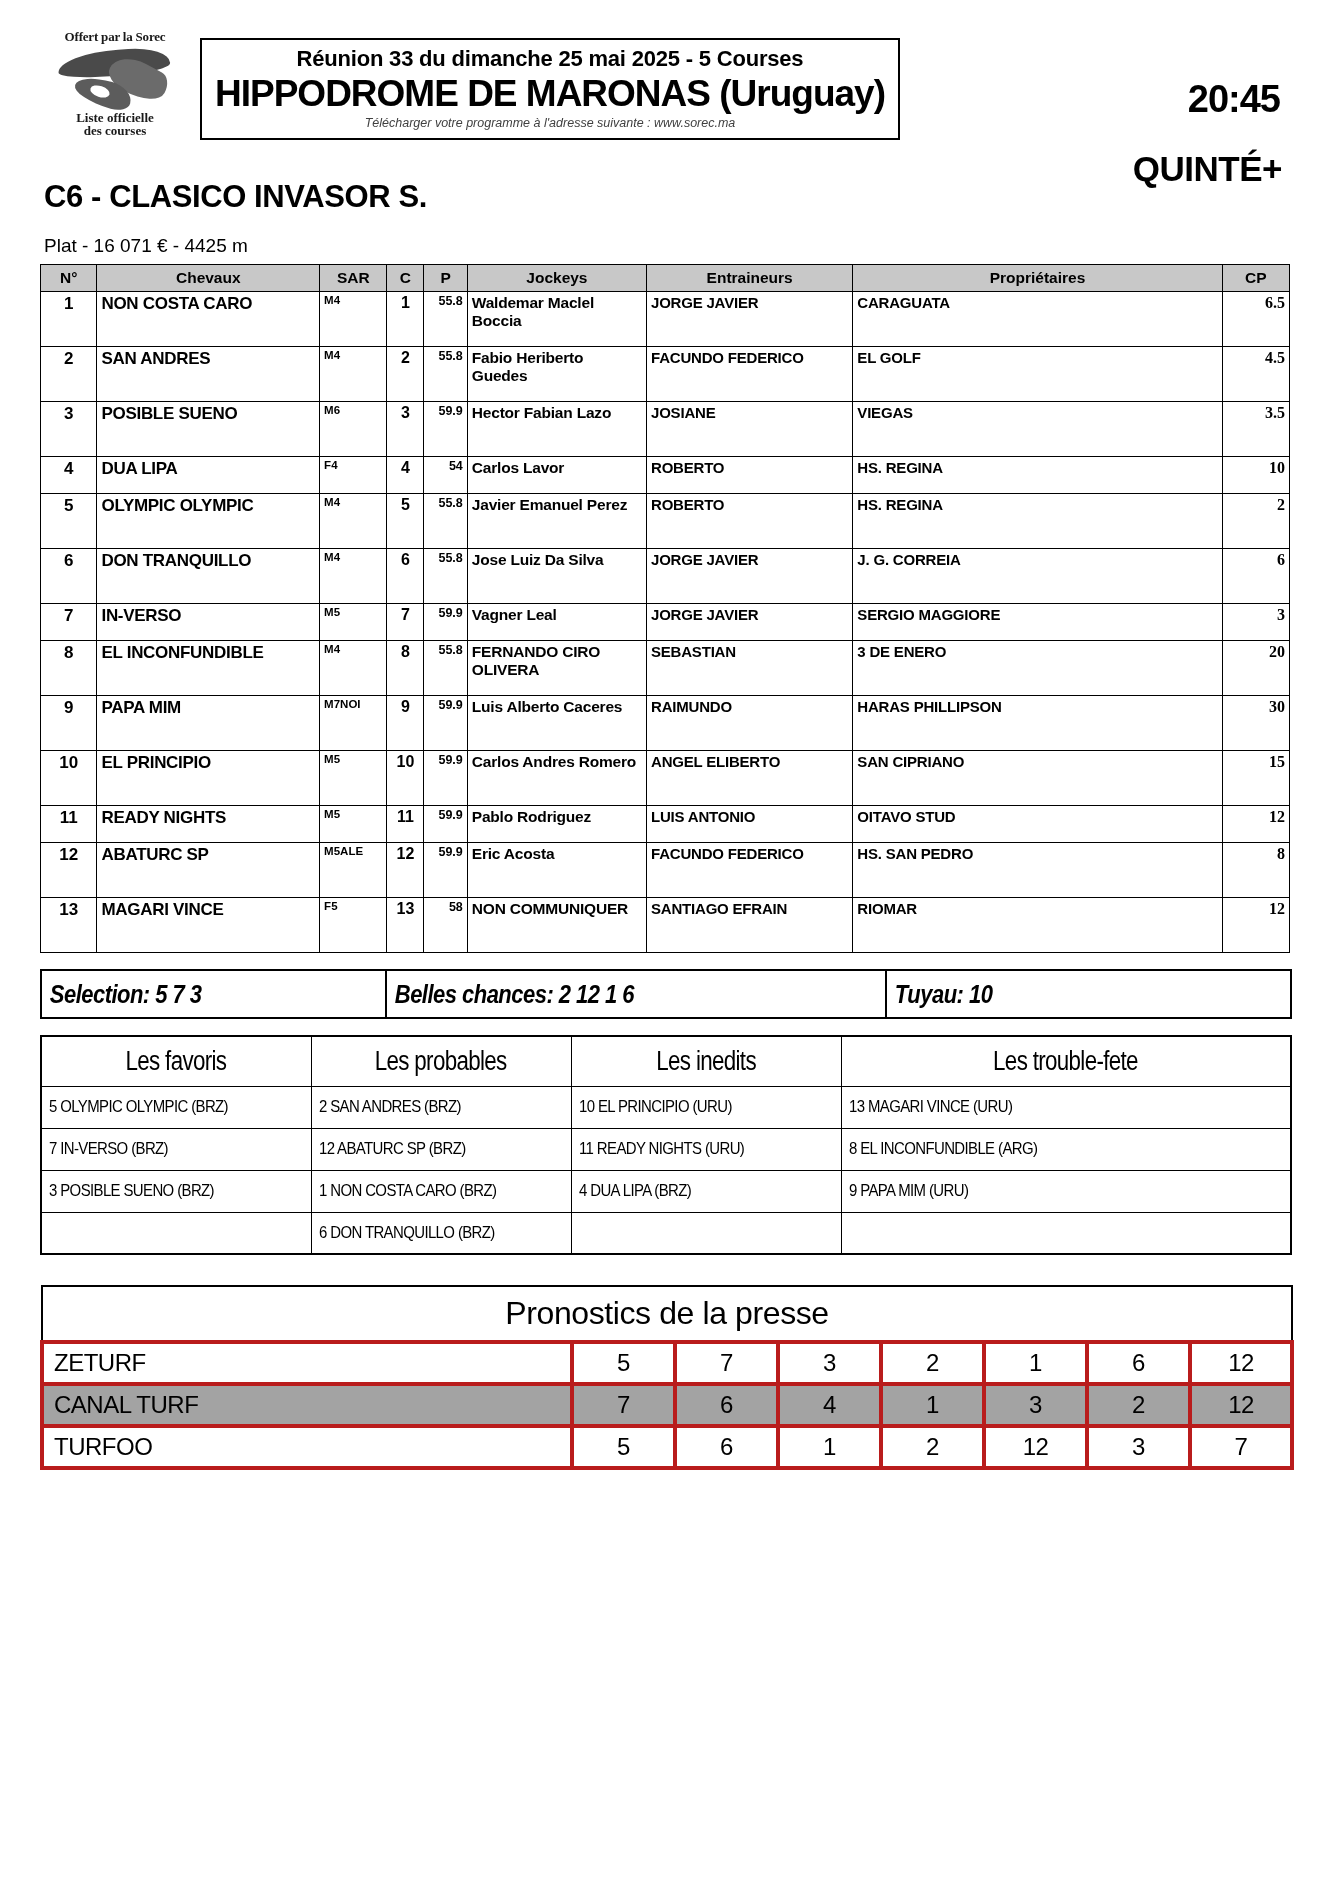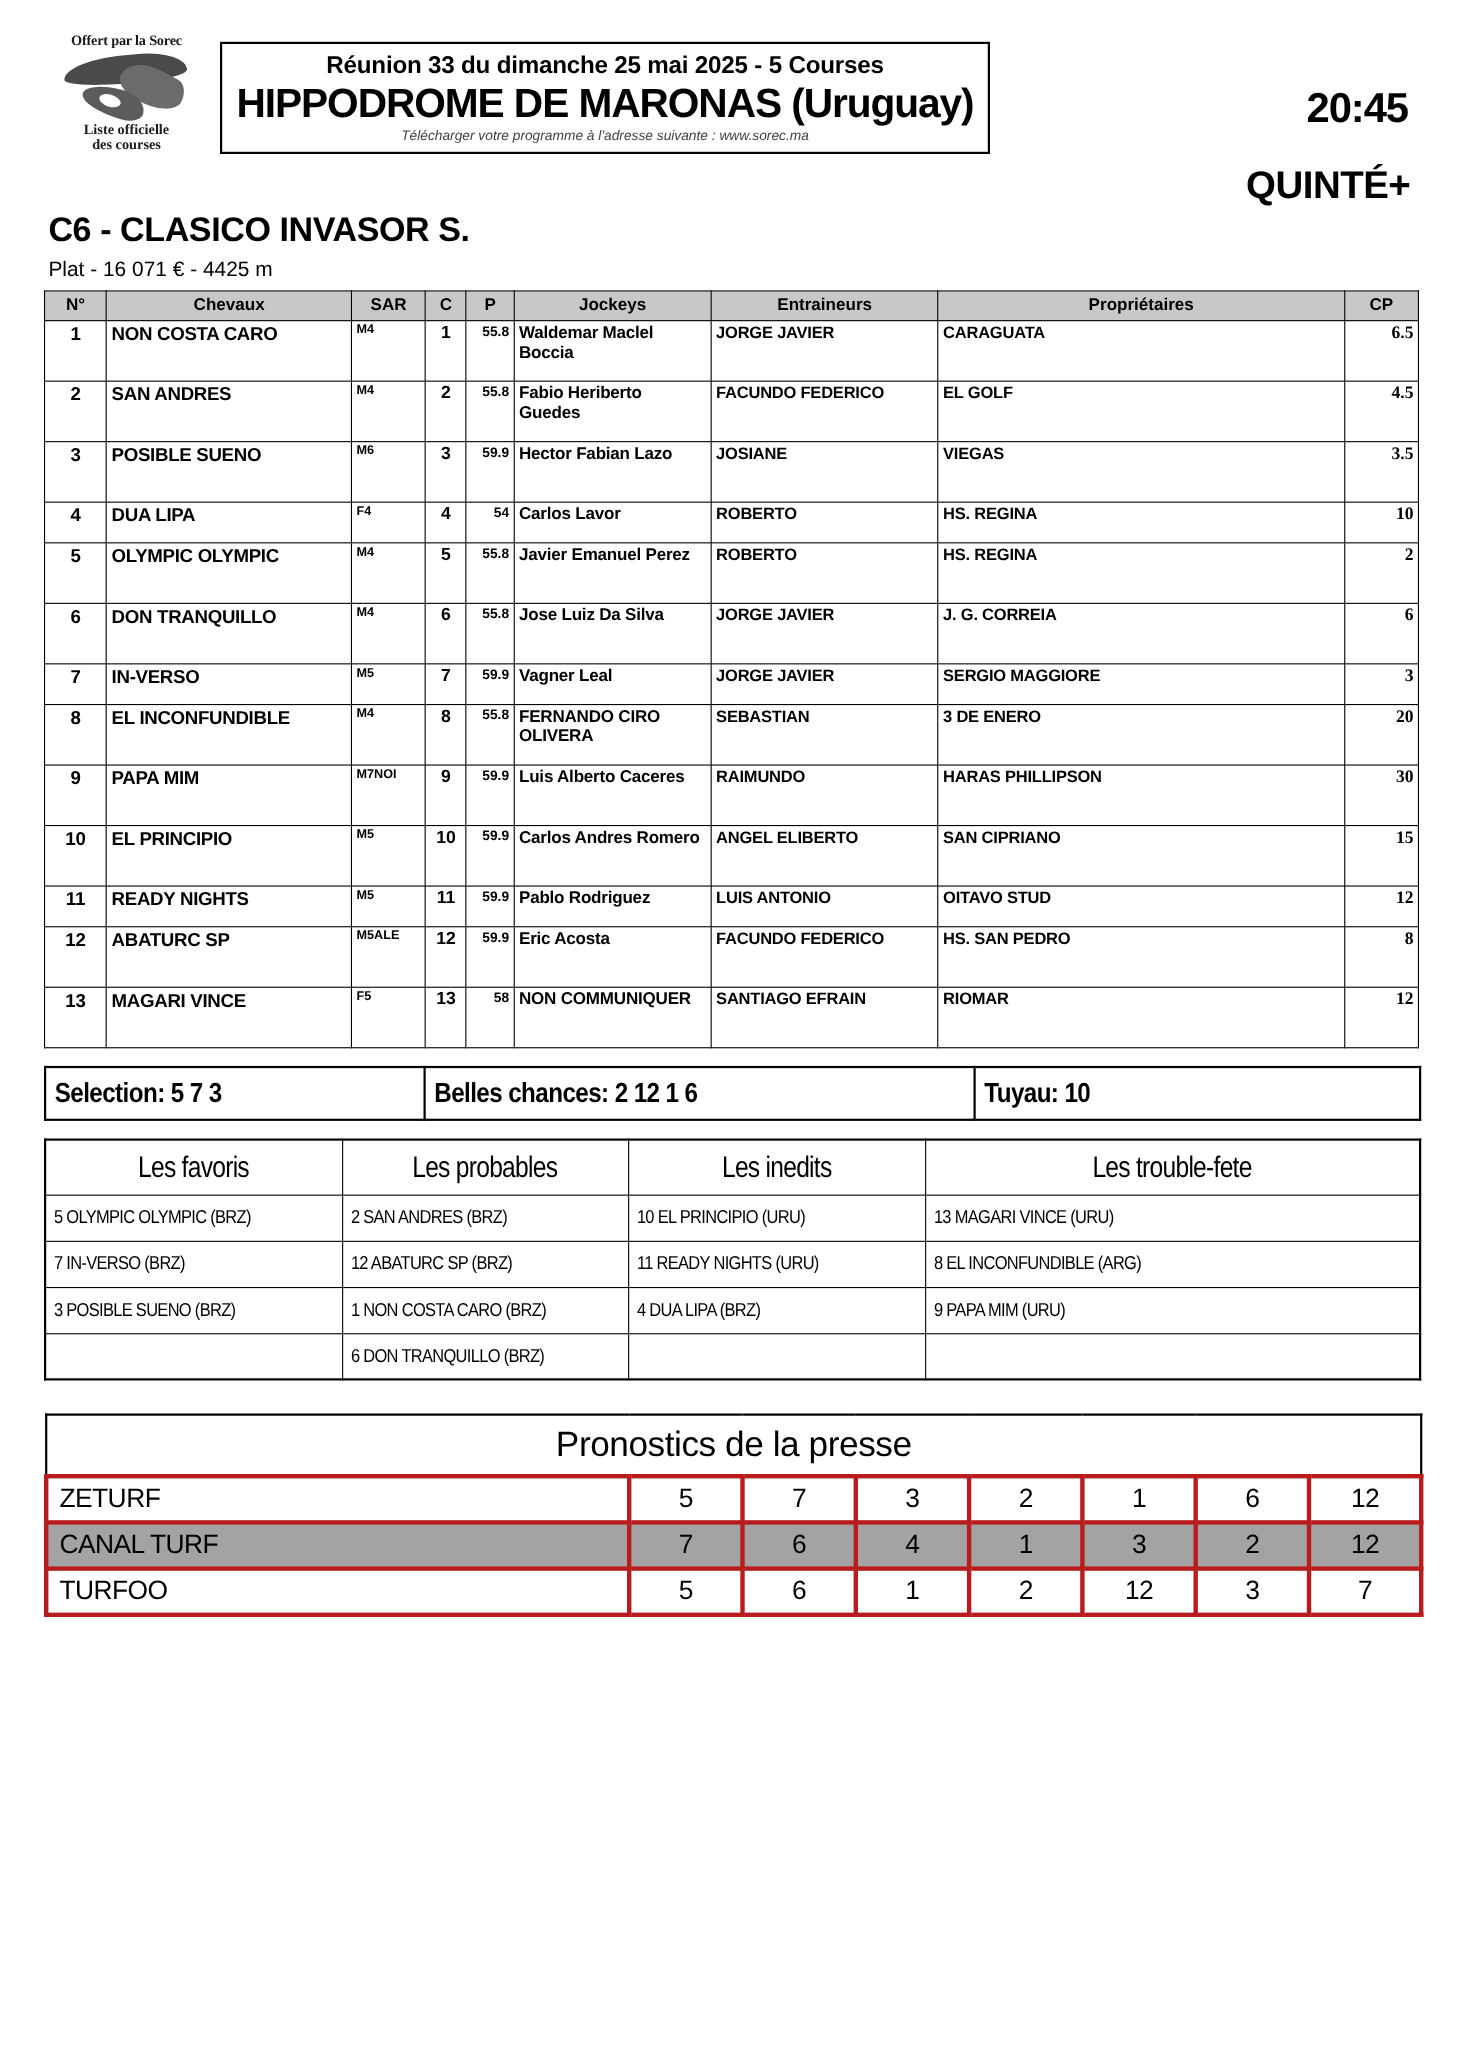--- a/index.html
+++ b/index.html
@@ -132,21 +132,21 @@
     position: absolute;
     right: 48px;
     top: -6px;
     font-size: 35px;
     font-weight: bold;
     letter-spacing: -0.5px;
   }
   .race-name {
     position: absolute;
     left: 44px;
-    top: 36px;
+    top: 24px;
     font-size: 31px;
     font-weight: bold;
     letter-spacing: -0.4px;
     text-align: right;
   }
   .race-sub {
     padding: 0 40px;
     margin-left: 4px;
     margin-top: 2px;
     font-size: 19px;
@@ -227,20 +227,21 @@
   }
   tr.r-tall td { height: 55px; }
   tr.r-short td { height: 37px; }
 
   
   .sel-wrap { padding: 0 40px; margin-top: 16px; }
   table.sel {
     width: 1250px;
     border-collapse: collapse;
     table-layout: fixed;
+    font-style: italic;
   }
   table.sel td {
     border: 2px solid #000;
     height: 48px;
     font-family: "Liberation Sans Narrow", "Liberation Sans", sans-serif;
     font-size: 25px;
     font-weight: bold;
     padding-left: 9px;
     letter-spacing: -0.6px;
     transform: scaleX(0.88);

